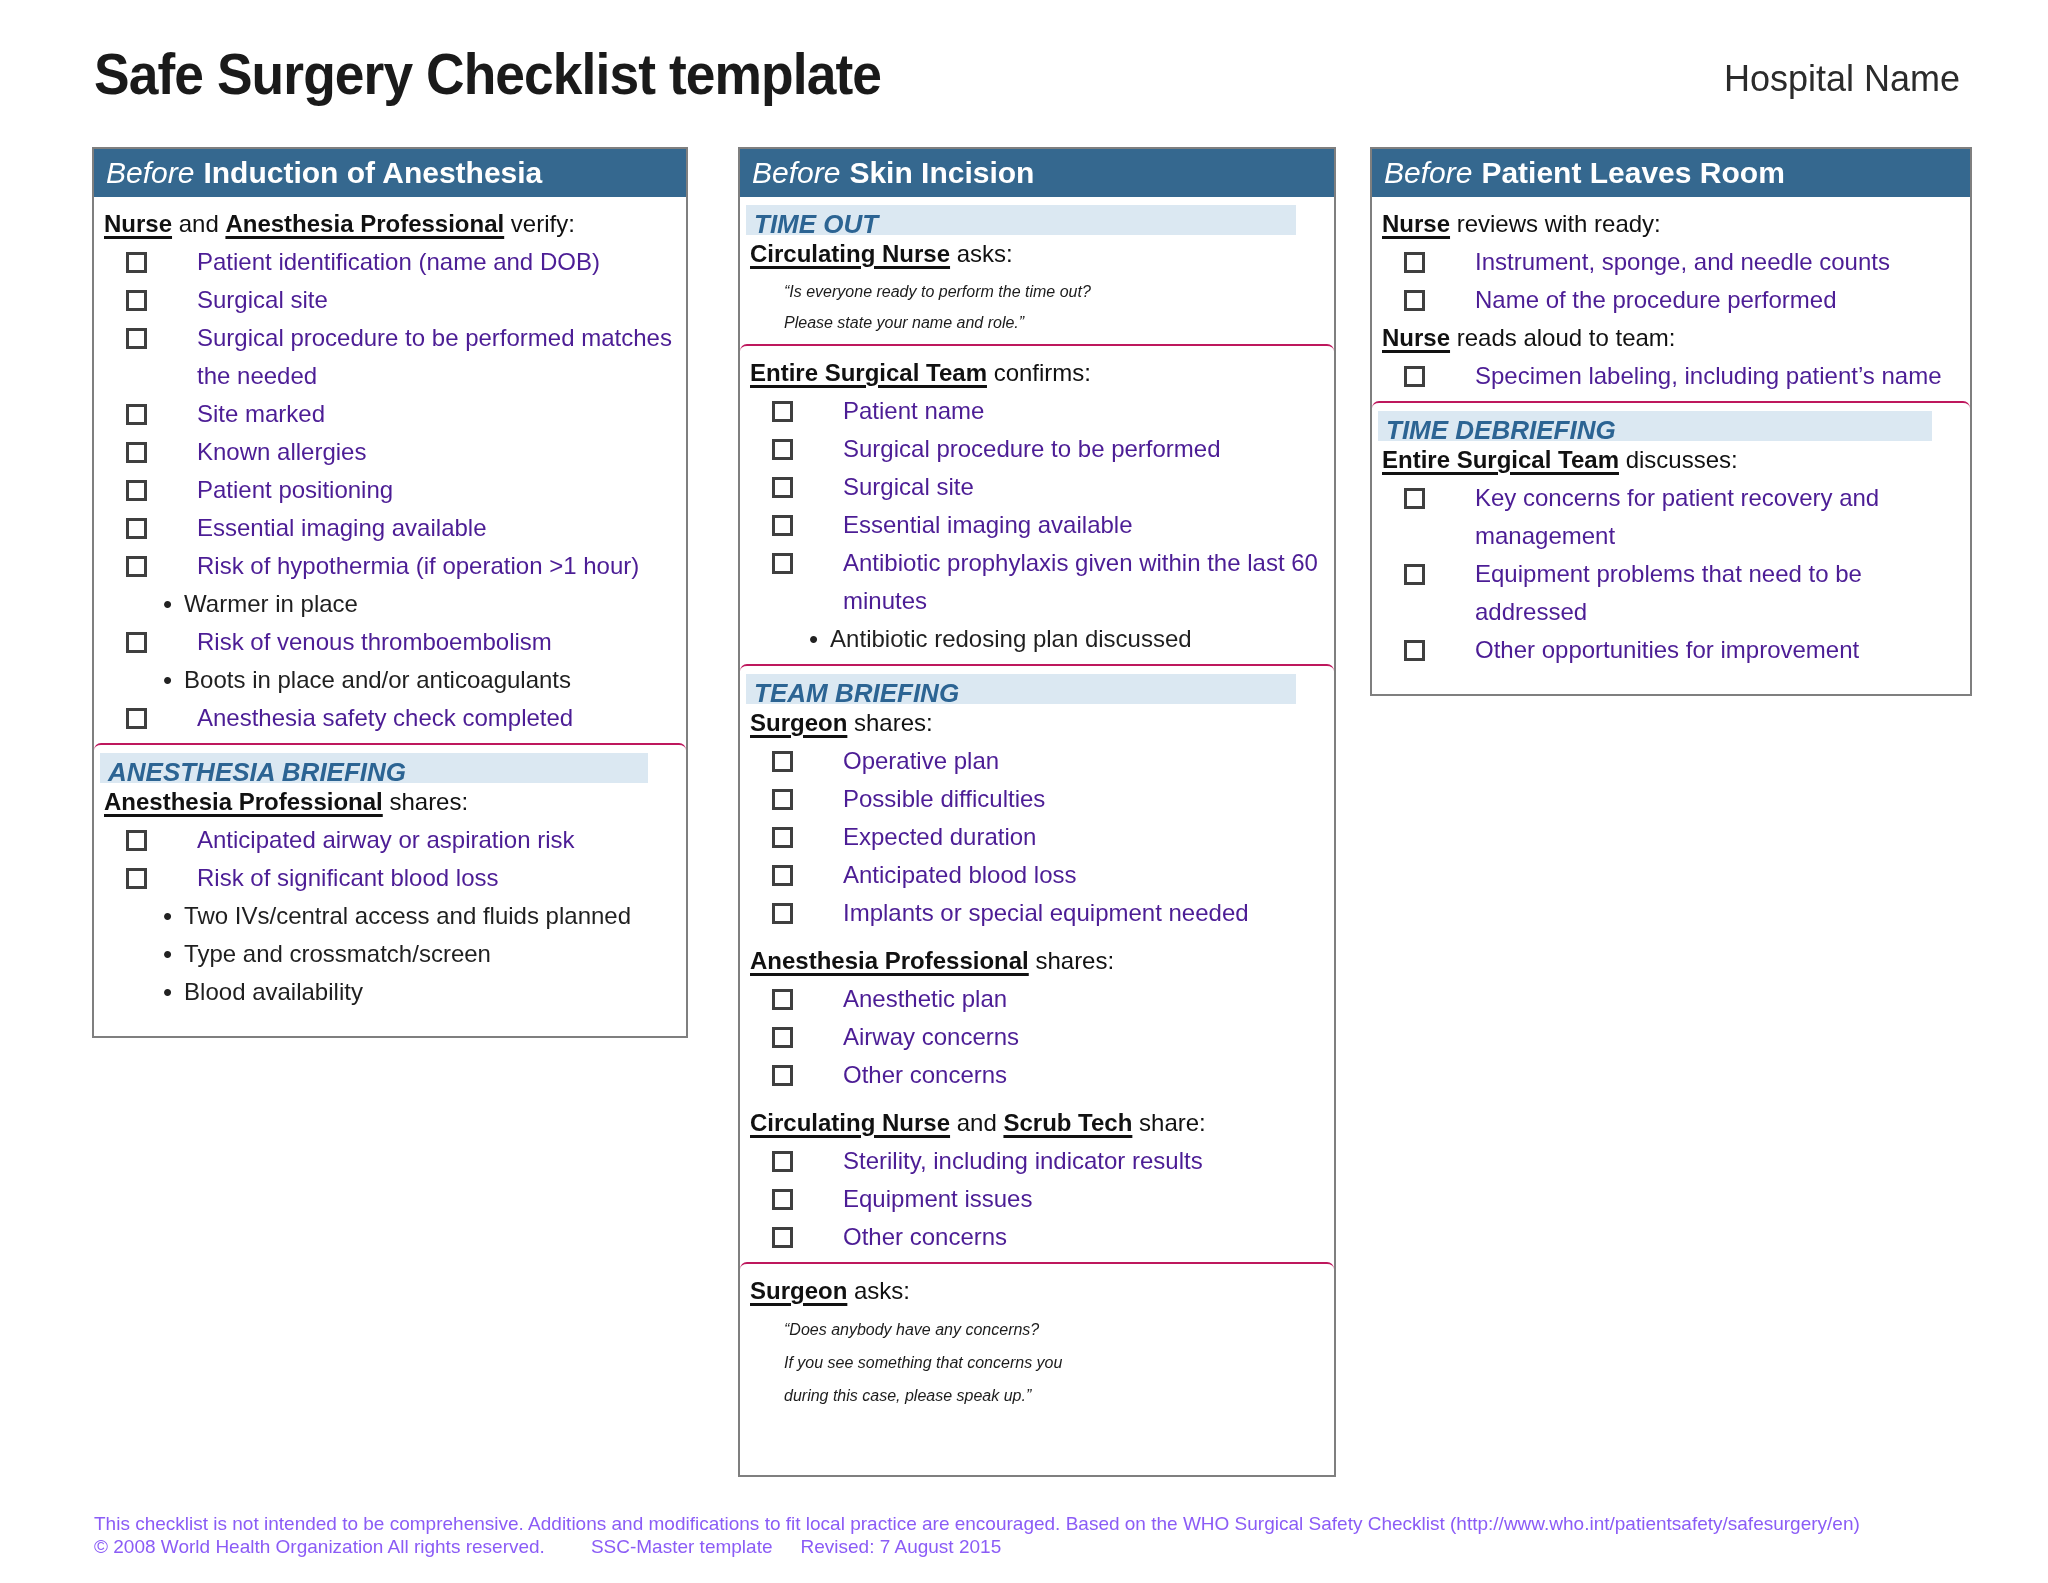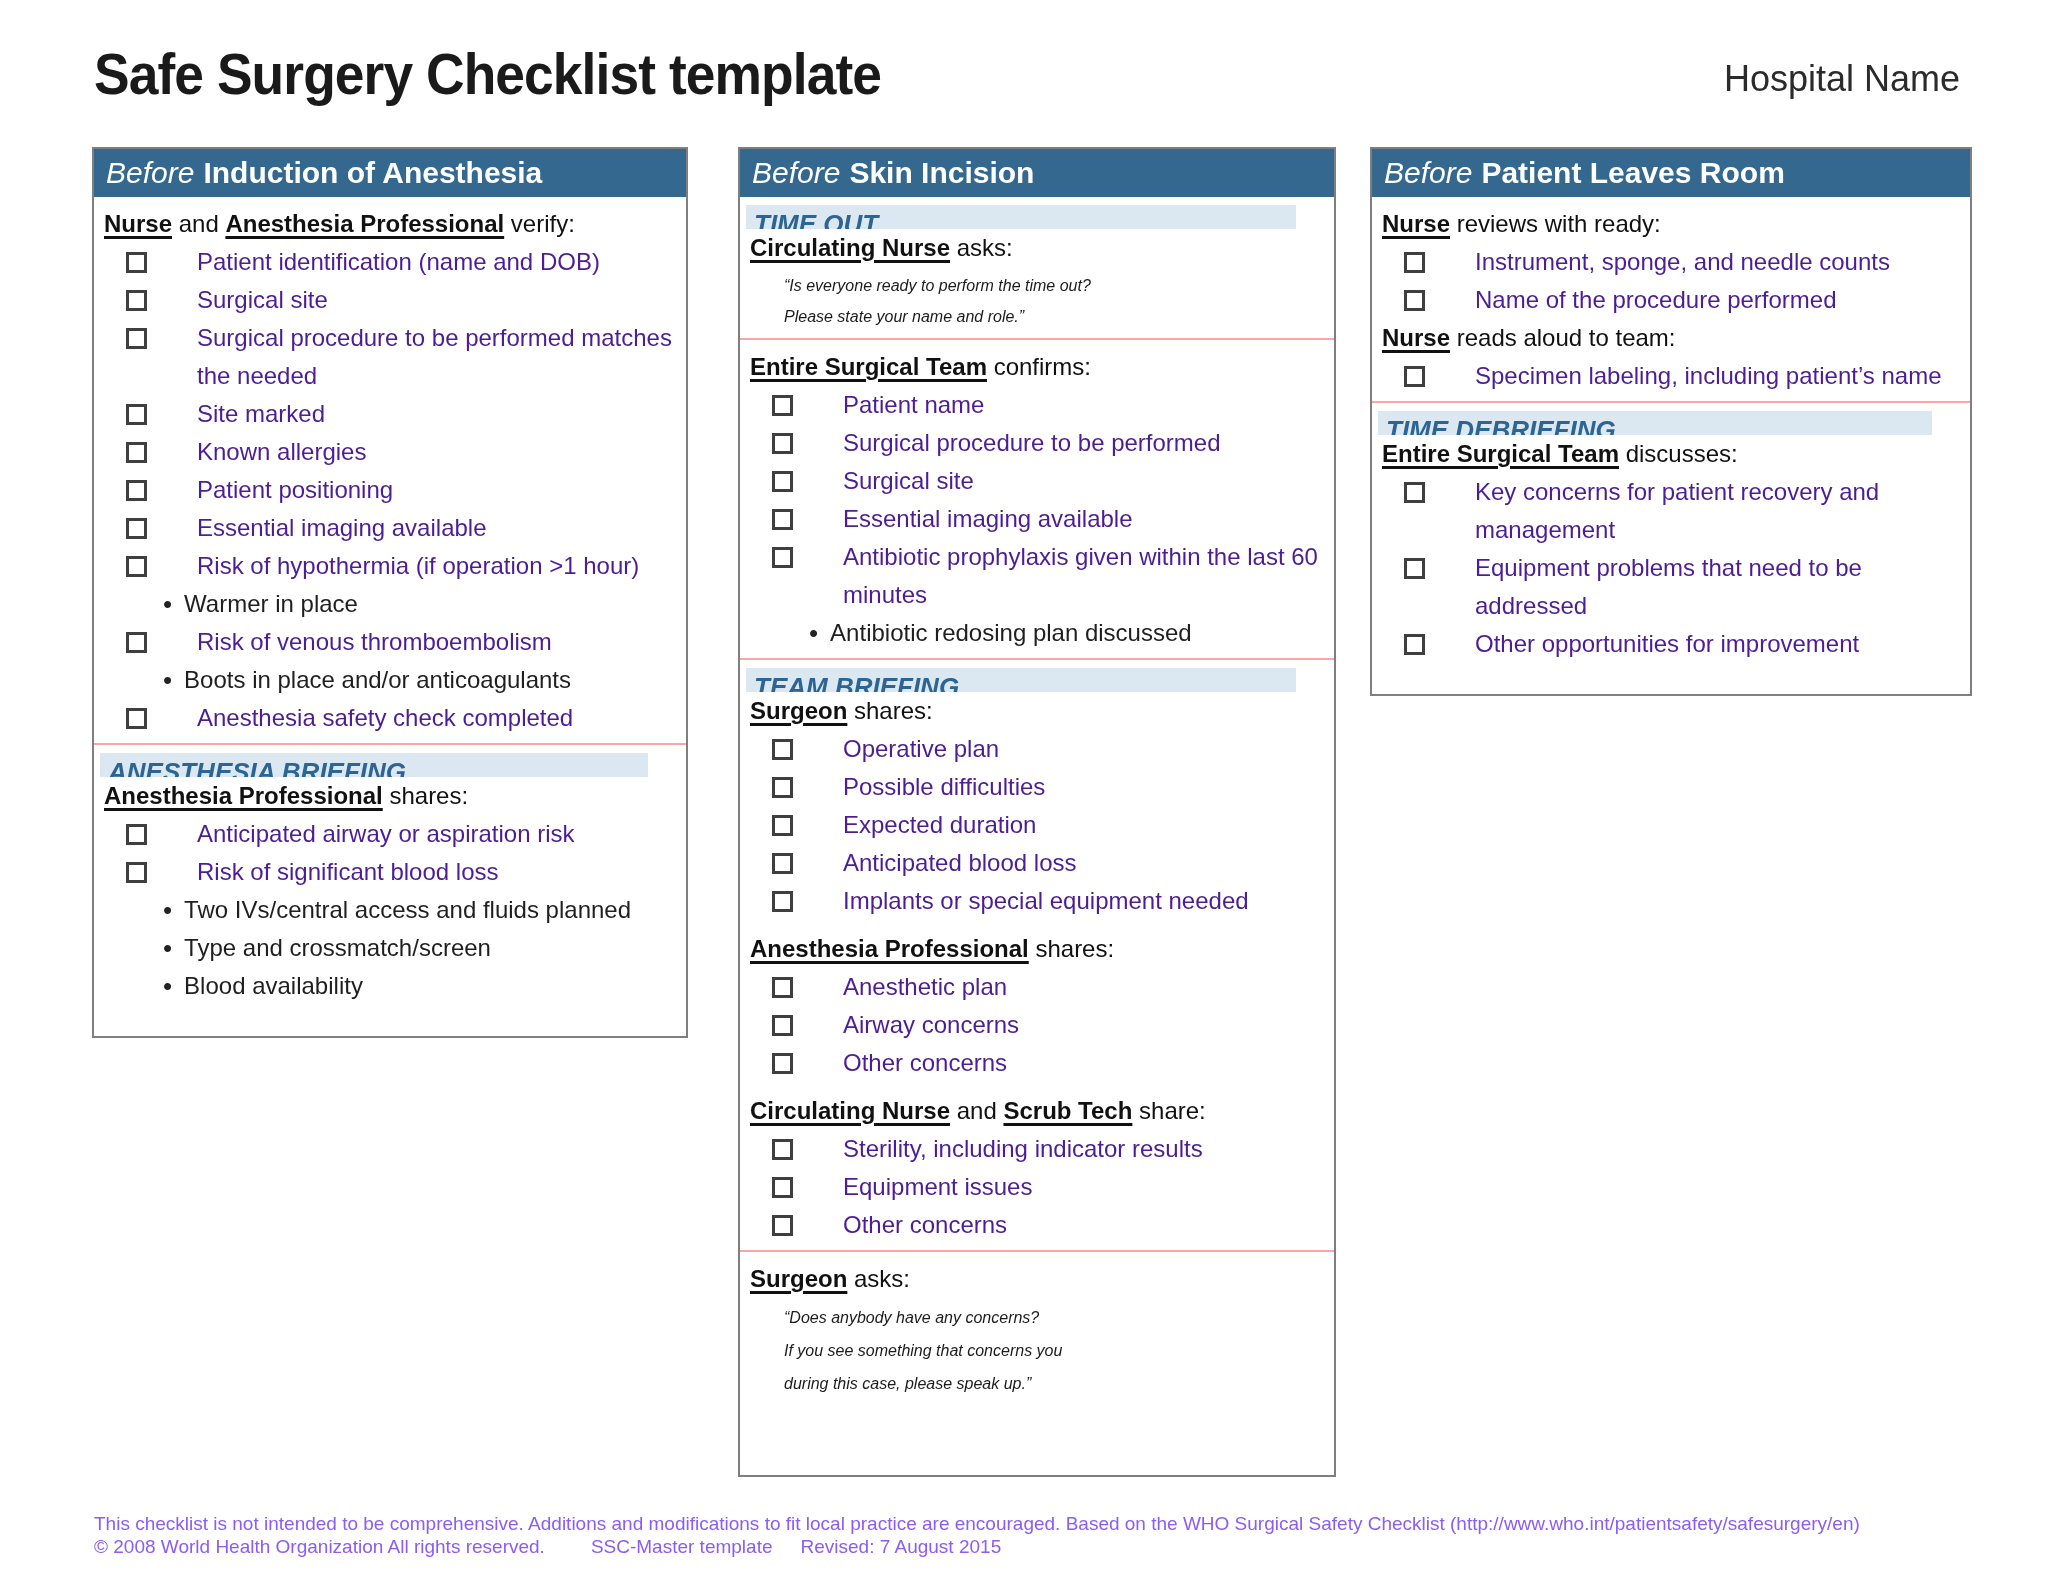--- a/index.html
+++ b/index.html
@@ -23,24 +23,24 @@
     border:2px solid #7f7f7f;box-sizing:border-box;
   }
   .bar{
     height:48px;background:#35688f;color:#ffffff;
     display:flex;align-items:center;padding-left:12px;
     font-size:30px;white-space:nowrap;overflow:hidden;
   }
   .bar .pre{font-style:italic;font-weight:400;margin-right:9px;}
   .bar .ttl{font-weight:bold;}
   .sec{padding:8px 12px 6px 10px;}
-  .sec + .sec{border-top:2px solid #fca5a5;}
+  .sec + .sec{border-top:2px solid #be185d;border-radius:7px;}
   
   .band{
-    height:24px;line-height:38px;background:#dbe8f2;color:#2c6493;
+    height:30px;line-height:38px;background:#dbe8f2;color:#2c6493;
     font-size:26px;font-weight:bold;font-style:italic;
     padding-left:8px;margin:0 26px 0 -4px;white-space:nowrap;overflow:hidden;
   }
   .role{font-size:24px;line-height:38px;color:#111111;}
   .role .u{
     font-weight:bold;text-decoration:underline;
     text-decoration-thickness:3px;text-underline-offset:4px;
   }
   .role.mt{margin-top:10px;}
   .chk{display:flex;align-items:flex-start;padding-left:22px;font-size:24px;line-height:38px;}

